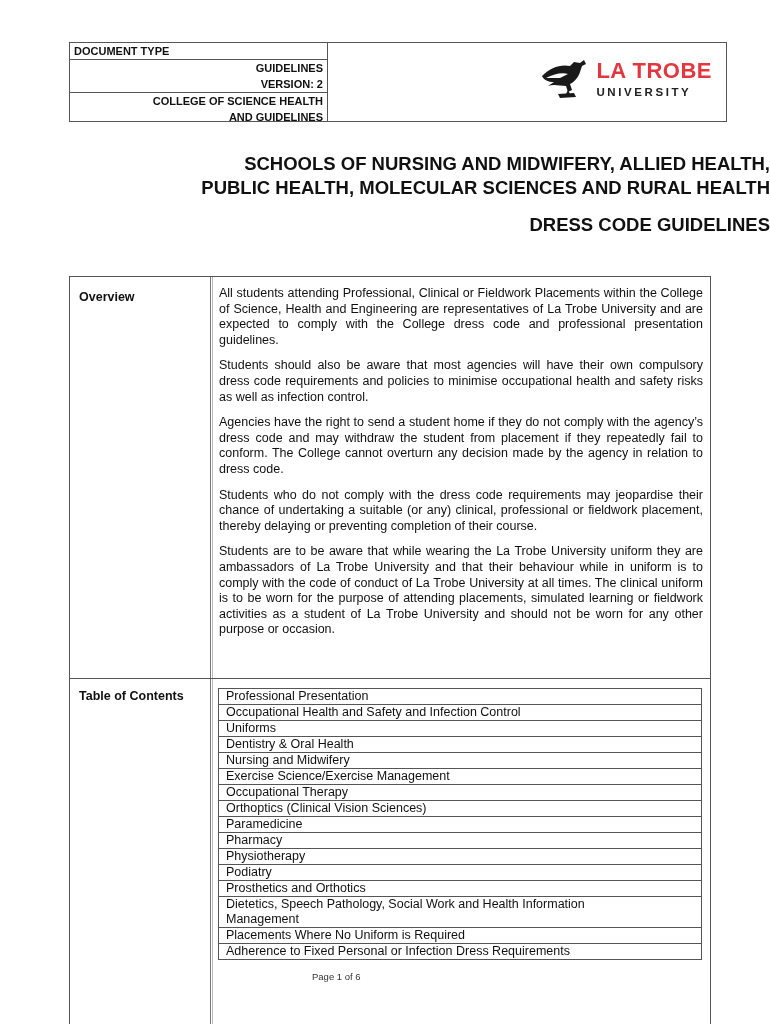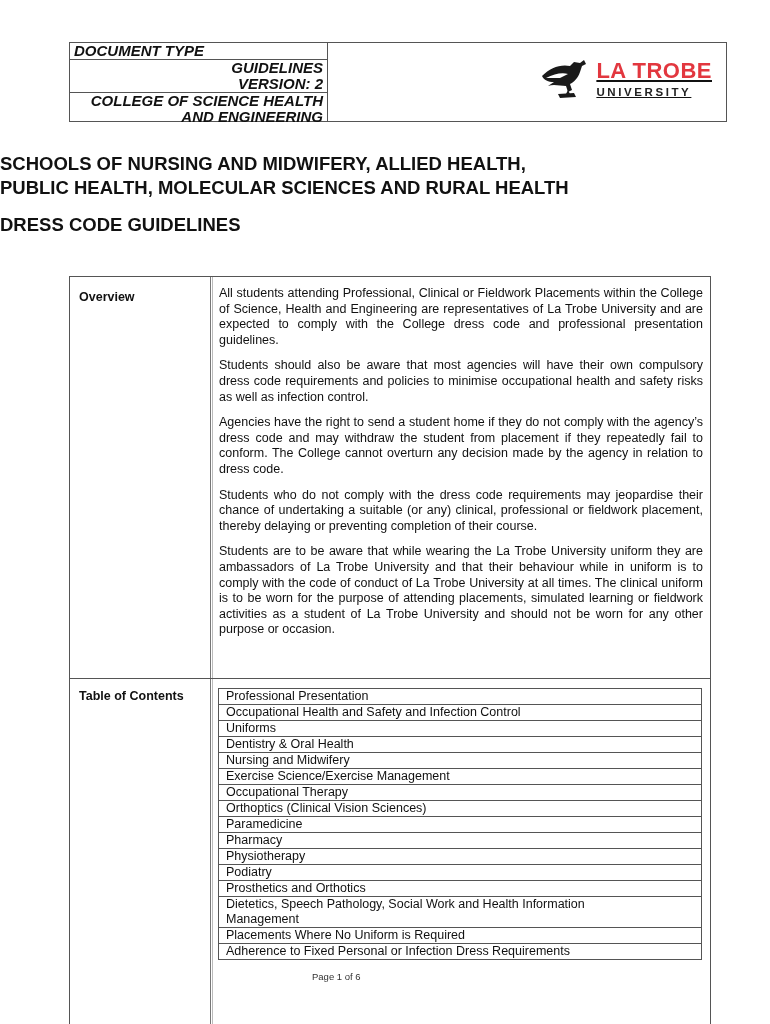--- a/index.html
+++ b/index.html
@@ -3,32 +3,32 @@
 <meta charset="utf-8">
 <style>
   html, body { margin: 0; padding: 0; background: #ffffff; }
   body { width: 770px; height: 1024px; position: relative; overflow: hidden;
          font-family: "Liberation Sans", sans-serif; color: #111; }
 
   
   .hdr { position: absolute; left: 69px; top: 42px; width: 658px; height: 80px;
          border: 1px solid #555; display: flex; box-sizing: border-box; }
   .hdr-left { width: 257px; border-right: 1px solid #555; display: flex; flex-direction: column; }
-  .hdr-cell { font-size: 15px; font-weight: bold; line-height: 16px; padding: 0 4px; font-style: italic; }
+  .hdr-cell { font-size: 11px; font-weight: bold; line-height: 16px; padding: 0 4px; }
   .hdr-cell + .hdr-cell { border-top: 1px solid #555; text-align: right; }
   .hdr-right { flex: 1; position: relative; }
 
   .logo { position: absolute; right: 14px; top: 13px; display: flex; align-items: center; }
   .logo svg { width: 50px; height: 46px; }
-  .logo-text { margin-left: 6px; display: flex; flex-direction: column; text-decoration: underline; }
+  .logo-text { margin-left: 6px; display: flex; flex-direction: column; }
   .logo-main { color: #e2373f; font-weight: bold; font-size: 22px; letter-spacing: 0.5px; line-height: 22px; }
   .logo-sub { color: #222; font-weight: bold; font-size: 11.5px; letter-spacing: 2.6px; line-height: 14px; margin-top: 3px; }
 
   
-  .title { position: absolute; left: 0; width: 770px; text-align: left; font-weight: bold; font-size: 18.5px; line-height: 24px; }
+  .title { position: absolute; left: 0; width: 770px; text-align: right; font-weight: bold; font-size: 18.5px; line-height: 24px; }
   .t1 { top: 152px; }
   .t2 { top: 176px; }
   .t3 { top: 213px; }
 
   
   .main { position: absolute; left: 69px; top: 276px; width: 642px; height: 769px;
           border: 1px solid #555; box-sizing: border-box; }
   .vdiv { position: absolute; left: 140px; top: 0; bottom: 0; width: 0; border-left: 1px solid #777; }
   .vdiv2 { position: absolute; left: 142px; top: 0; bottom: 0; width: 0; border-left: 1px solid #bbb; }
   .hdiv { position: absolute; left: 0; right: 0; top: 401px; height: 0; border-top: 1px solid #555; }
@@ -52,21 +52,21 @@
 
 <div class="hdr">
   <div class="hdr-left">
     <div class="hdr-cell">DOCUMENT TYPE</div>
     <div class="hdr-cell">
       <div>GUIDELINES</div>
       <div>VERSION: 2</div>
     </div>
     <div class="hdr-cell">
       <div>COLLEGE OF SCIENCE HEALTH</div>
-      <div>AND ENGINEERING</div>
+      <div>AND GUIDELINES</div>
     </div>
   </div>
   <div class="hdr-right">
     <div class="logo">
       <svg viewBox="0 0 50 46">
         <path d="M2 20 C10 12, 20 8, 30 10 L34 6 L40 7 L44 4 L46 8 L42 10 L40 16 C38 22, 34 26, 30 28 L32 34 L28 36 L26 30 C20 30, 14 28, 8 30 L14 26 C8 26, 4 24, 2 20 Z" fill="#1a1a1a"></path>
         <path d="M6 22 C14 18, 22 16, 28 18 L20 22 C14 22, 10 22, 6 22 Z" fill="#fff"></path>
         <path d="M18 38 L34 37 L36 41 L20 42 Z" fill="#1a1a1a"></path>
         <path d="M28 34 L30 38 L26 38 Z" fill="#1a1a1a"></path>
       </svg>

